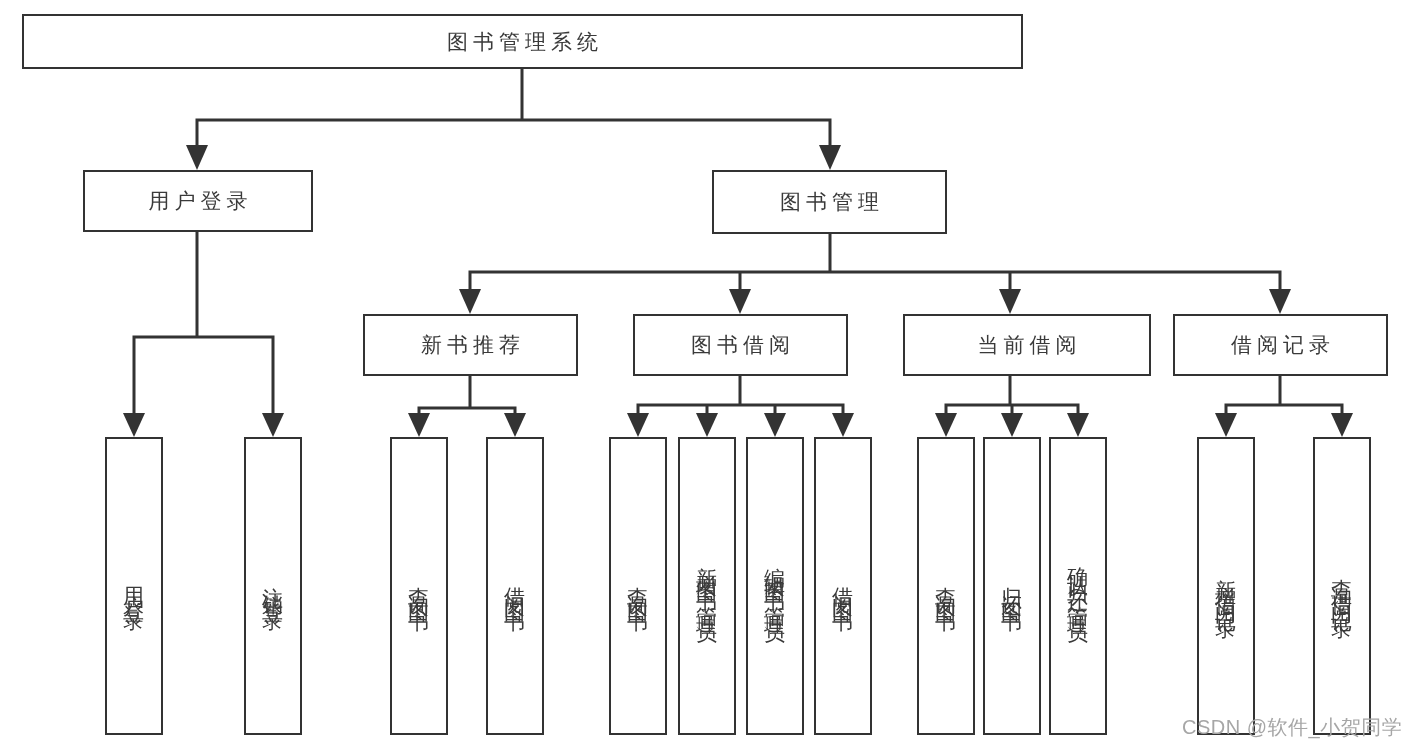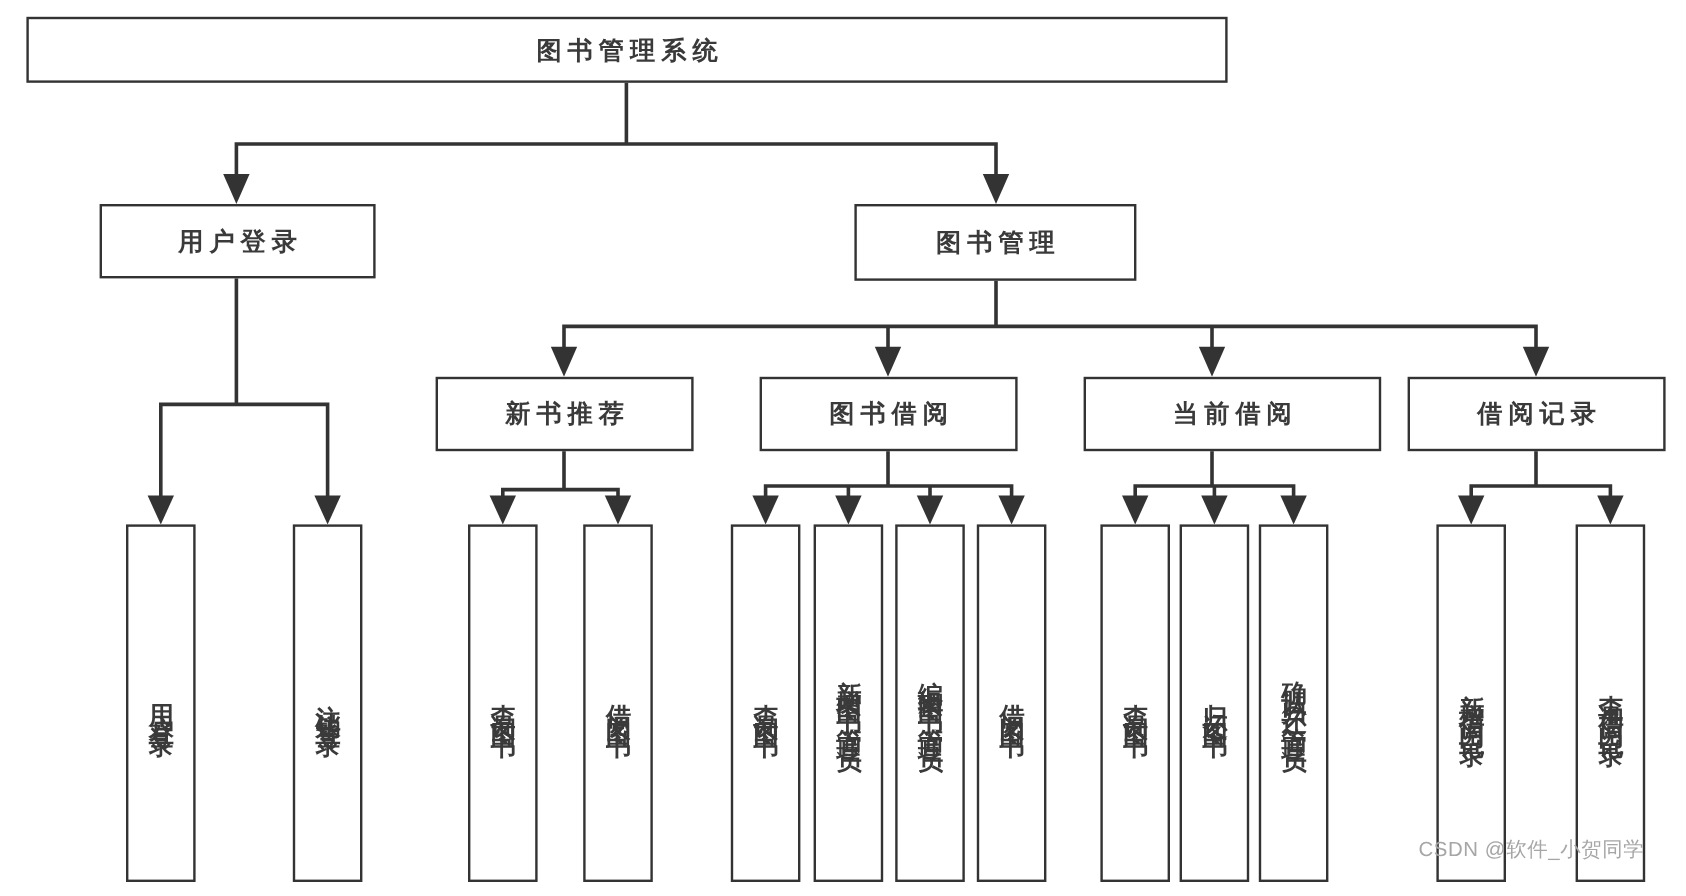--- a/index.html
+++ b/index.html
@@ -38,41 +38,40 @@
 
   .node {
     position: absolute;
     background: var(--bg);
     border: 2.5px solid var(--line);
     display: flex;
     align-items: center;
     justify-content: center;
     color: var(--text);
     font-size: 21px;
-    font-weight: bold;
   }
   .node.h .lbl {
     letter-spacing: 5px;
     text-indent: 5px;
     white-space: nowrap;
   }
   .node.v .lbl {
     writing-mode: vertical-rl;
     text-orientation: mixed;
     letter-spacing: 8px;
     line-height: 1;
     white-space: nowrap;
   }
 
   .watermark {
     position: absolute;
     left: 1182px;
-    top: 696px;
+    top: 714px;
     width: 220px;
-    font-size: 17px;
+    font-size: 20px;
     color: var(--wm);
     white-space: nowrap;
     letter-spacing: 0.5px;
   }
 </style>
 </head>
 <body>
 
 <div class="stage">
 

